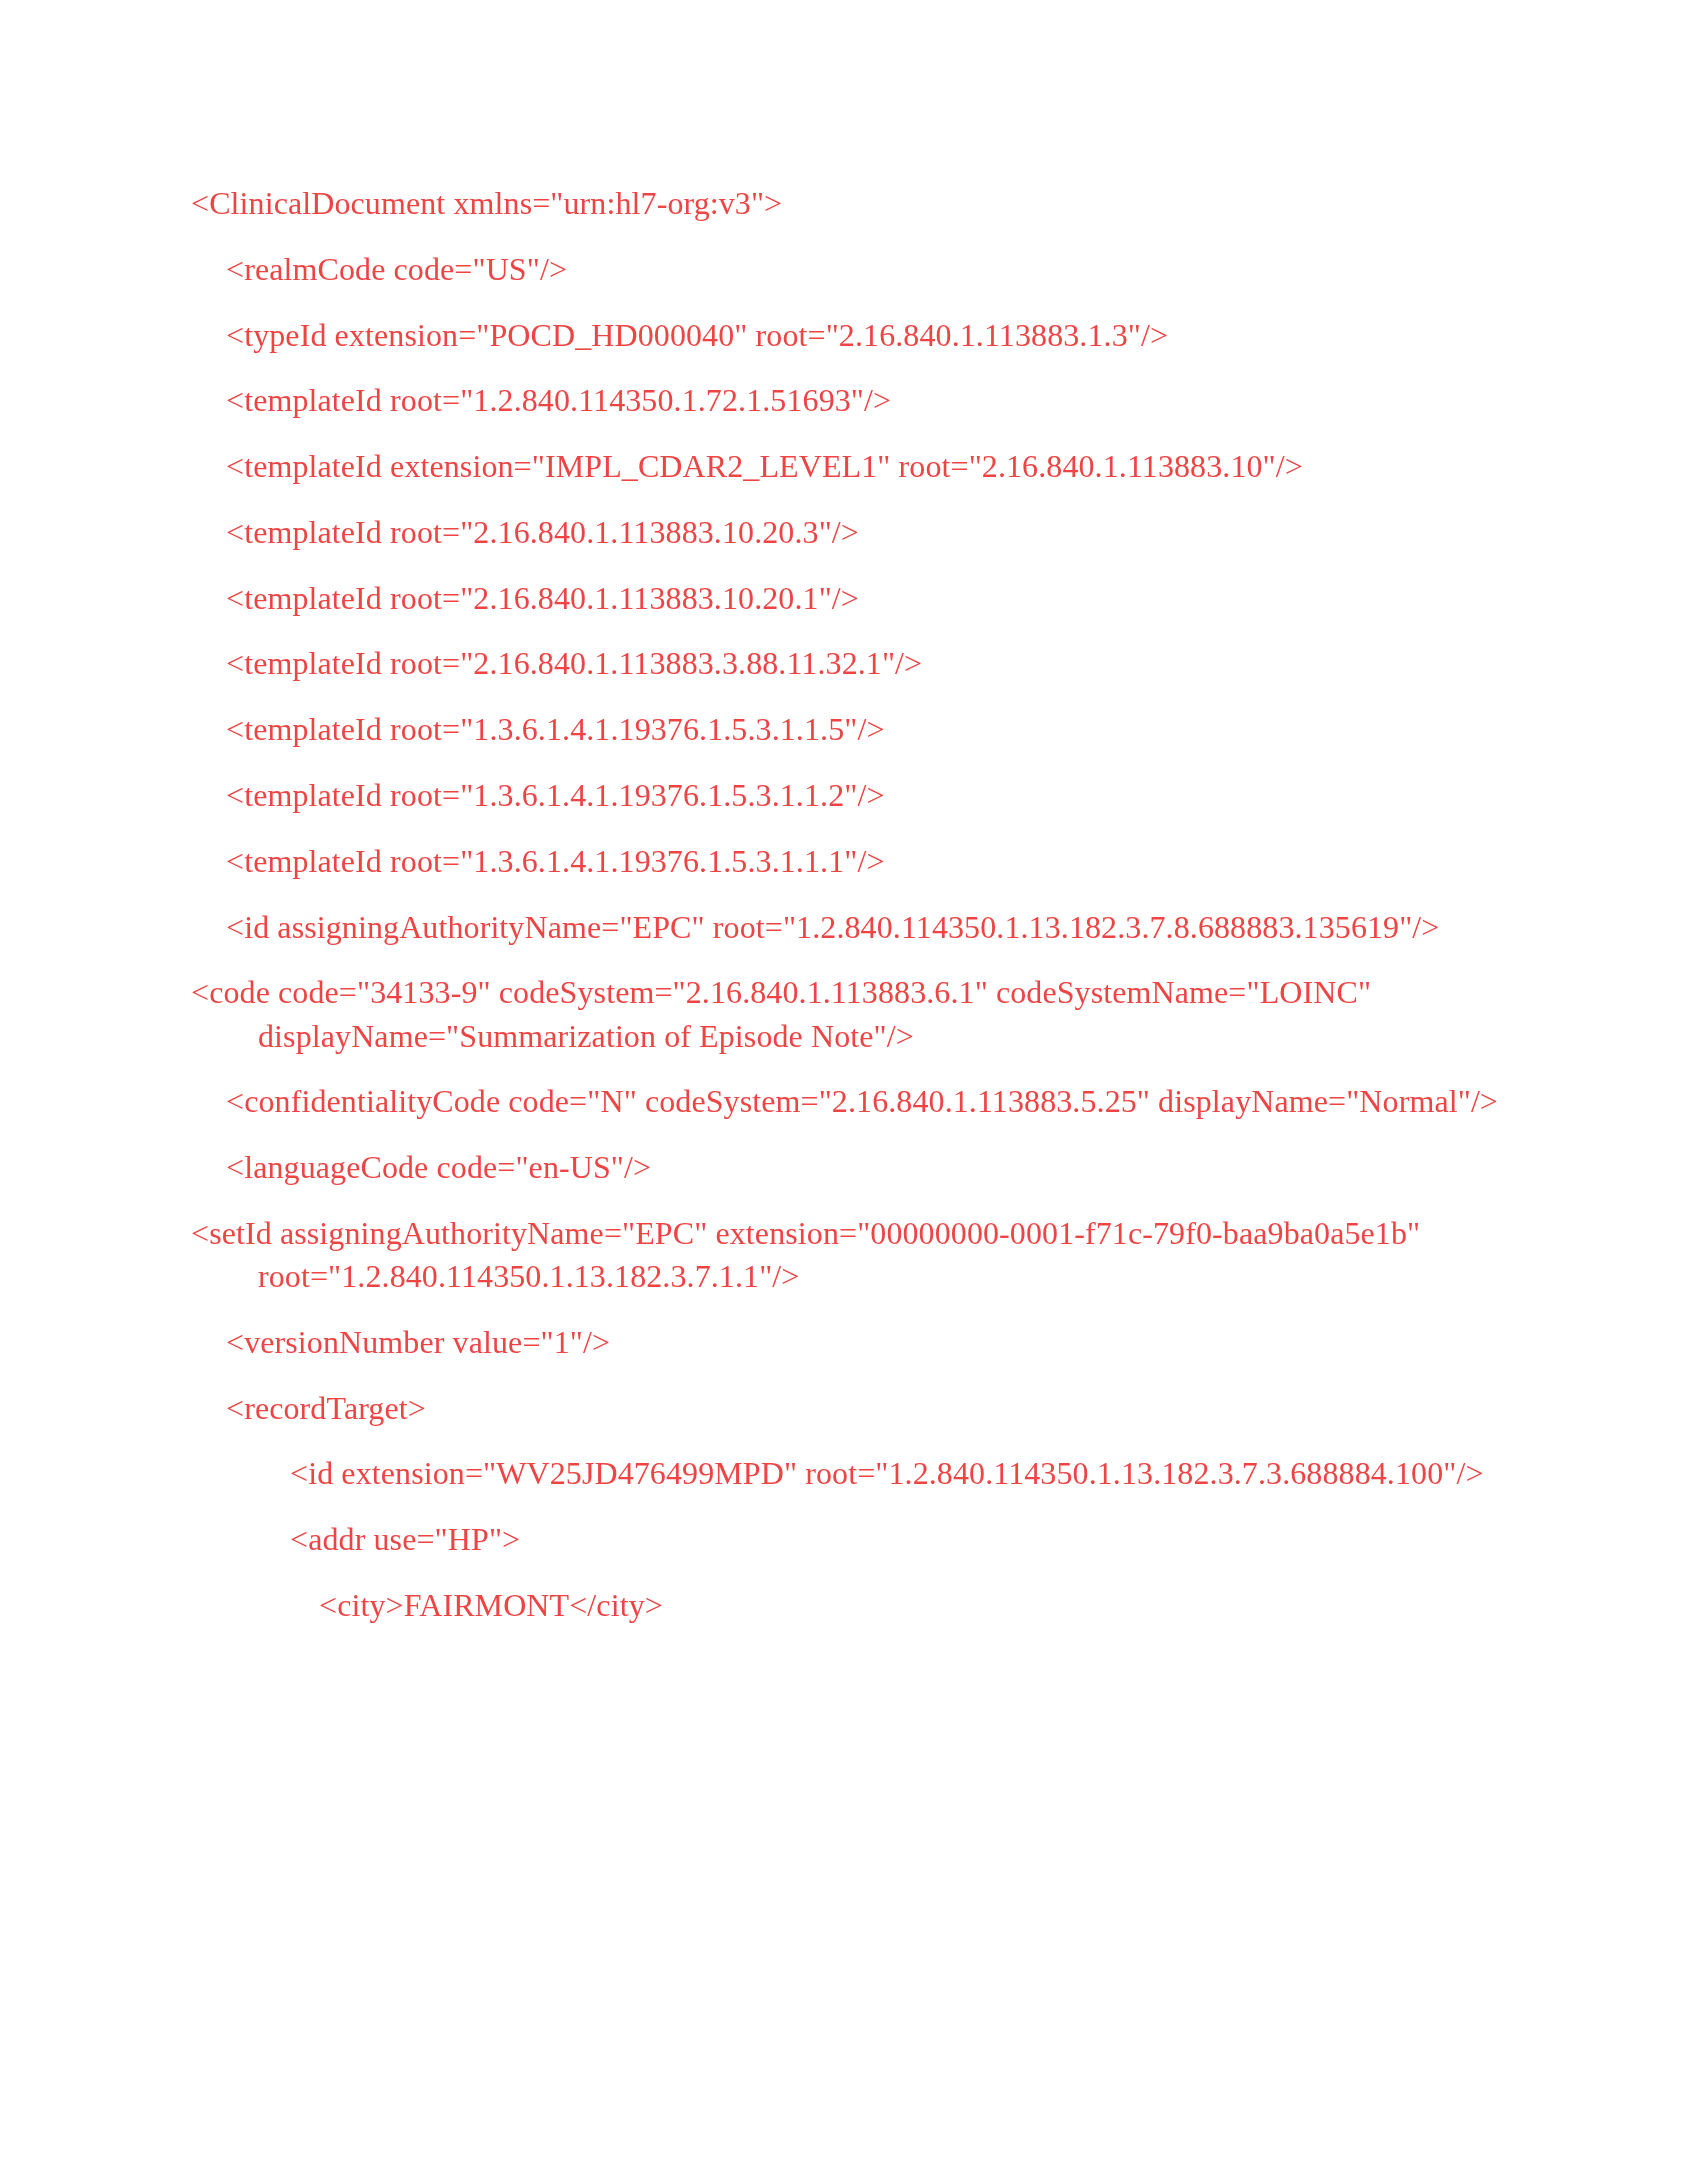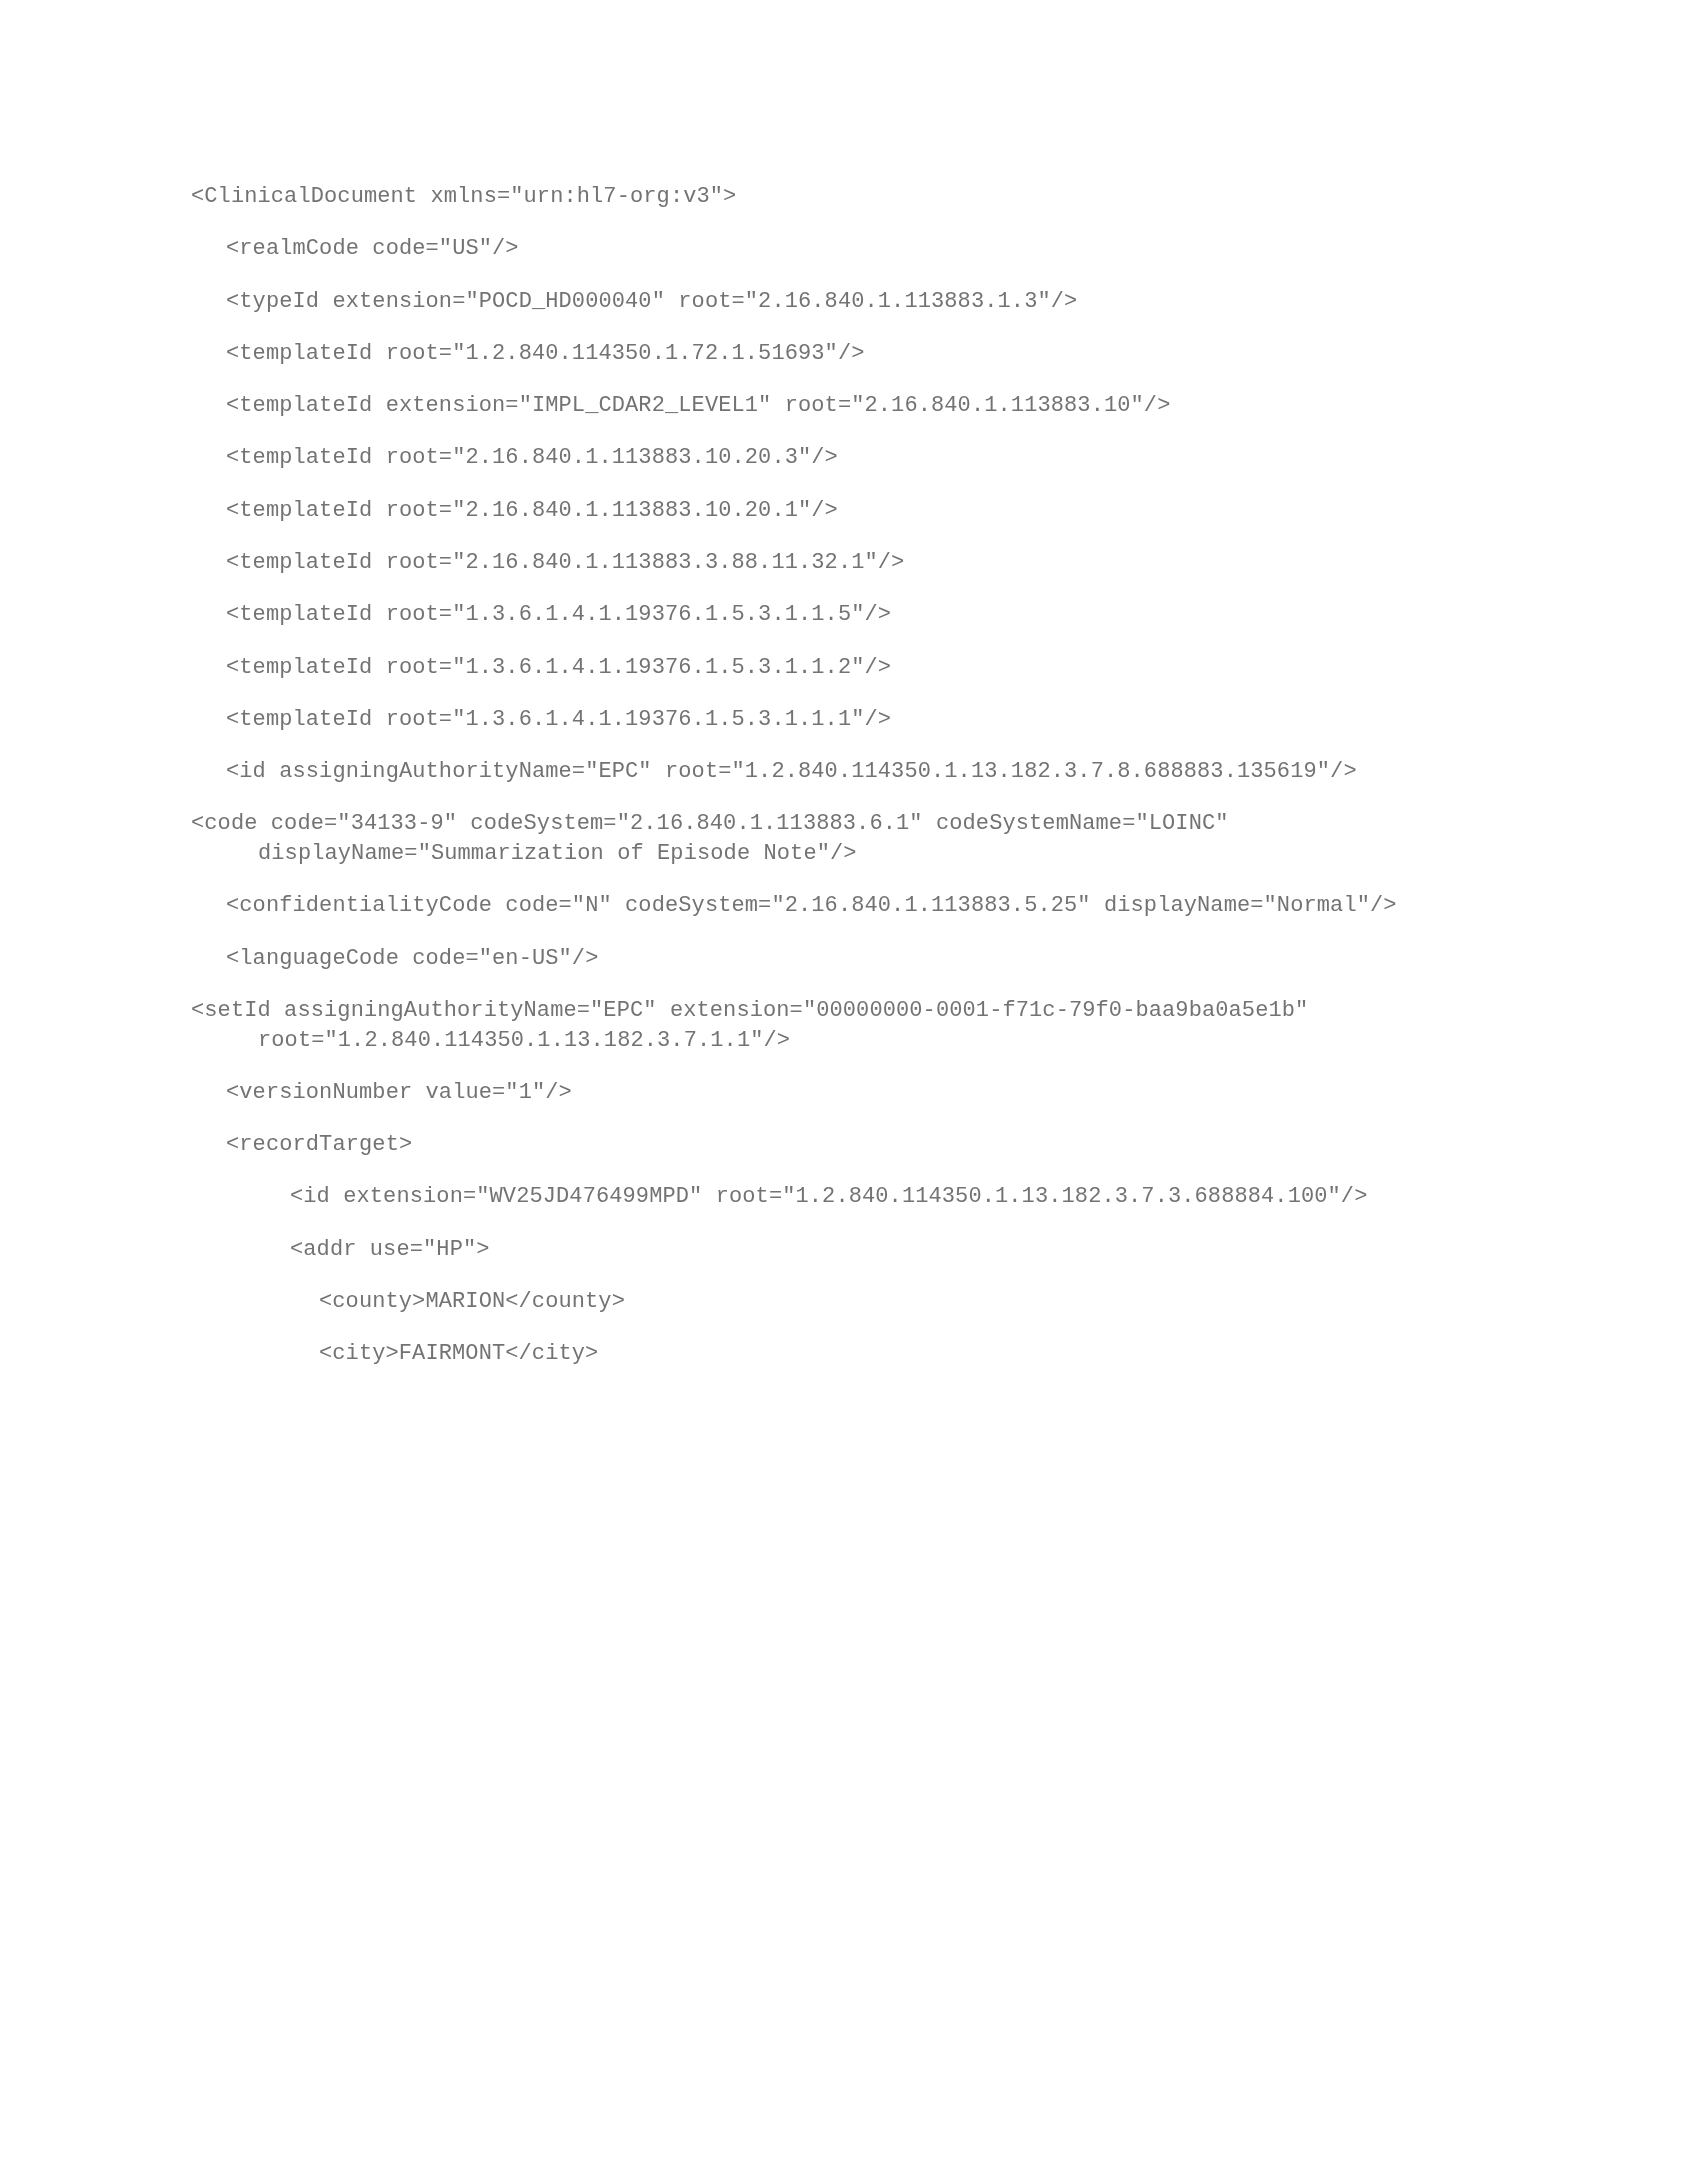--- a/index.html
+++ b/index.html
@@ -14,24 +14,24 @@
     overflow: hidden;
   }
   .page {
     box-sizing: border-box;
     width: 1687px;
     height: 2183px;
     padding: 182px 186px 0 191px;
     background: #ffffff;
   }
   .doc-body {
-    font-family: Liberation Mono, monospace;
-    font-size: 22px;
+    font-family: Liberation Serif, serif;
+    font-size: 32px;
     line-height: 1.35;
-    color: #737373;
+    color: #ef4444;
     letter-spacing: 0.1px;
   }
   .line {
     margin: 0 0 22.6px 0;
     white-space: pre-wrap;
     word-wrap: break-word;
     text-indent: 0;
   }
   
   .ind-0 { padding-left: 0px; }
@@ -59,17 +59,16 @@
       <p class="line ind-1">&lt;templateId root="1.3.6.1.4.1.19376.1.5.3.1.1.1"/&gt;</p>
       <p class="line ind-1">&lt;id assigningAuthorityName="EPC" root="1.2.840.114350.1.13.182.3.7.8.688883.135619"/&gt;</p>
       <p class="line ind-1 wrap-1">&lt;code code="34133-9" codeSystem="2.16.840.1.113883.6.1" codeSystemName="LOINC" displayName="Summarization of Episode Note"/&gt;</p>
       <p class="line ind-1">&lt;confidentialityCode code="N" codeSystem="2.16.840.1.113883.5.25" displayName="Normal"/&gt;</p>
       <p class="line ind-1">&lt;languageCode code="en-US"/&gt;</p>
       <p class="line ind-1 wrap-1">&lt;setId assigningAuthorityName="EPC" extension="00000000-0001-f71c-79f0-baa9ba0a5e1b" root="1.2.840.114350.1.13.182.3.7.1.1"/&gt;</p>
       <p class="line ind-1">&lt;versionNumber value="1"/&gt;</p>
       <p class="line ind-1">&lt;recordTarget&gt;</p>
       <p class="line ind-3">&lt;id extension="WV25JD476499MPD" root="1.2.840.114350.1.13.182.3.7.3.688884.100"/&gt;</p>
       <p class="line ind-3">&lt;addr use="HP"&gt;</p>
-      <p class="line ind-4">&lt;county&gt;MARION&lt;/county&gt;</p>
       <p class="line ind-4">&lt;city&gt;FAIRMONT&lt;/city&gt;</p>
     </div>
 </div>
 
 
 </body></html>

